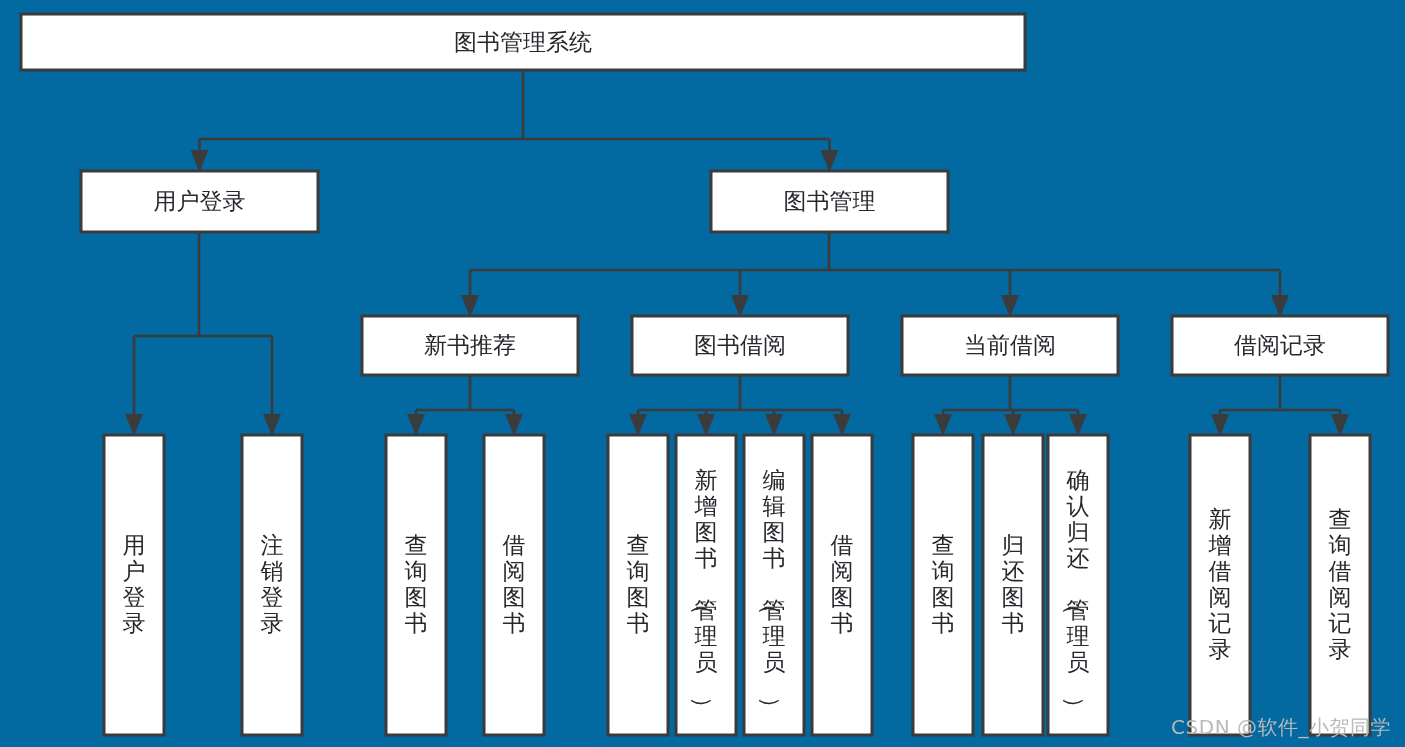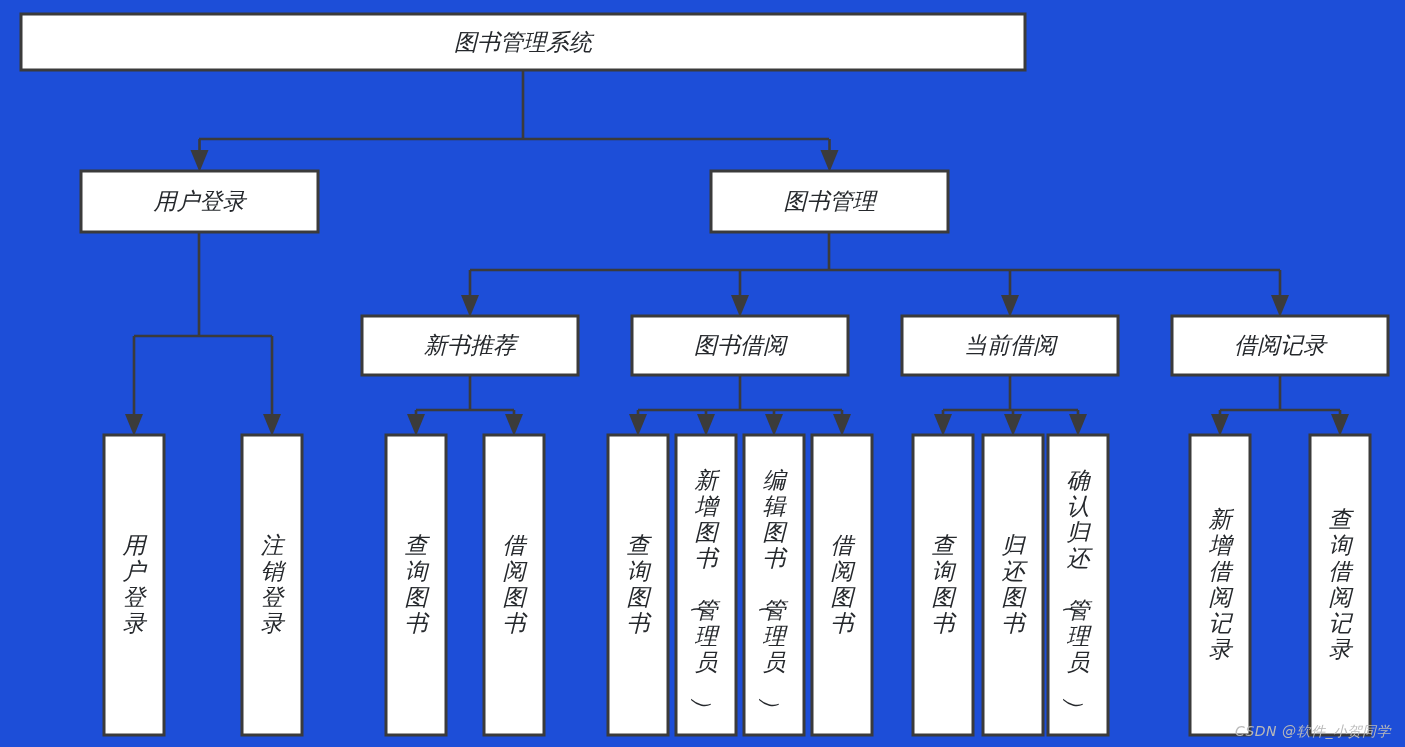--- a/index.html
+++ b/index.html
@@ -11,22 +11,21 @@
   body {
     width: 1405px;
     height: 747px;
     font-family: "DejaVu Sans", "Liberation Sans", sans-serif;
     overflow: hidden;
   }
   #diagram-root {
     position: relative;
     width: 1405px;
     height: 747px;
-    background: #1d4ed8;
-    font-style: italic;
+    background: #0369a1;
   }
   svg.flow {
     position: absolute;
     left: 0;
     top: 0;
     width: 1405px;
     height: 747px;
     display: block;
   }
   .node-rect {
@@ -55,21 +54,21 @@
     fill: #25282c;
     font-family: "DejaVu Sans", "Liberation Sans", sans-serif;
     font-size: 23px;
     text-anchor: middle;
   }
   .watermark {
     position: absolute;
     right: 14px;
     bottom: 6px;
     color: #b9b9b9;
-    font-size: 14px;
+    font-size: 20px;
     font-family: "DejaVu Sans", "Liberation Sans", sans-serif;
     white-space: nowrap;
     letter-spacing: 0.5px;
     user-select: none;
   }
 </style>
 </head>
 <body>
 
 <div id="diagram-root">

